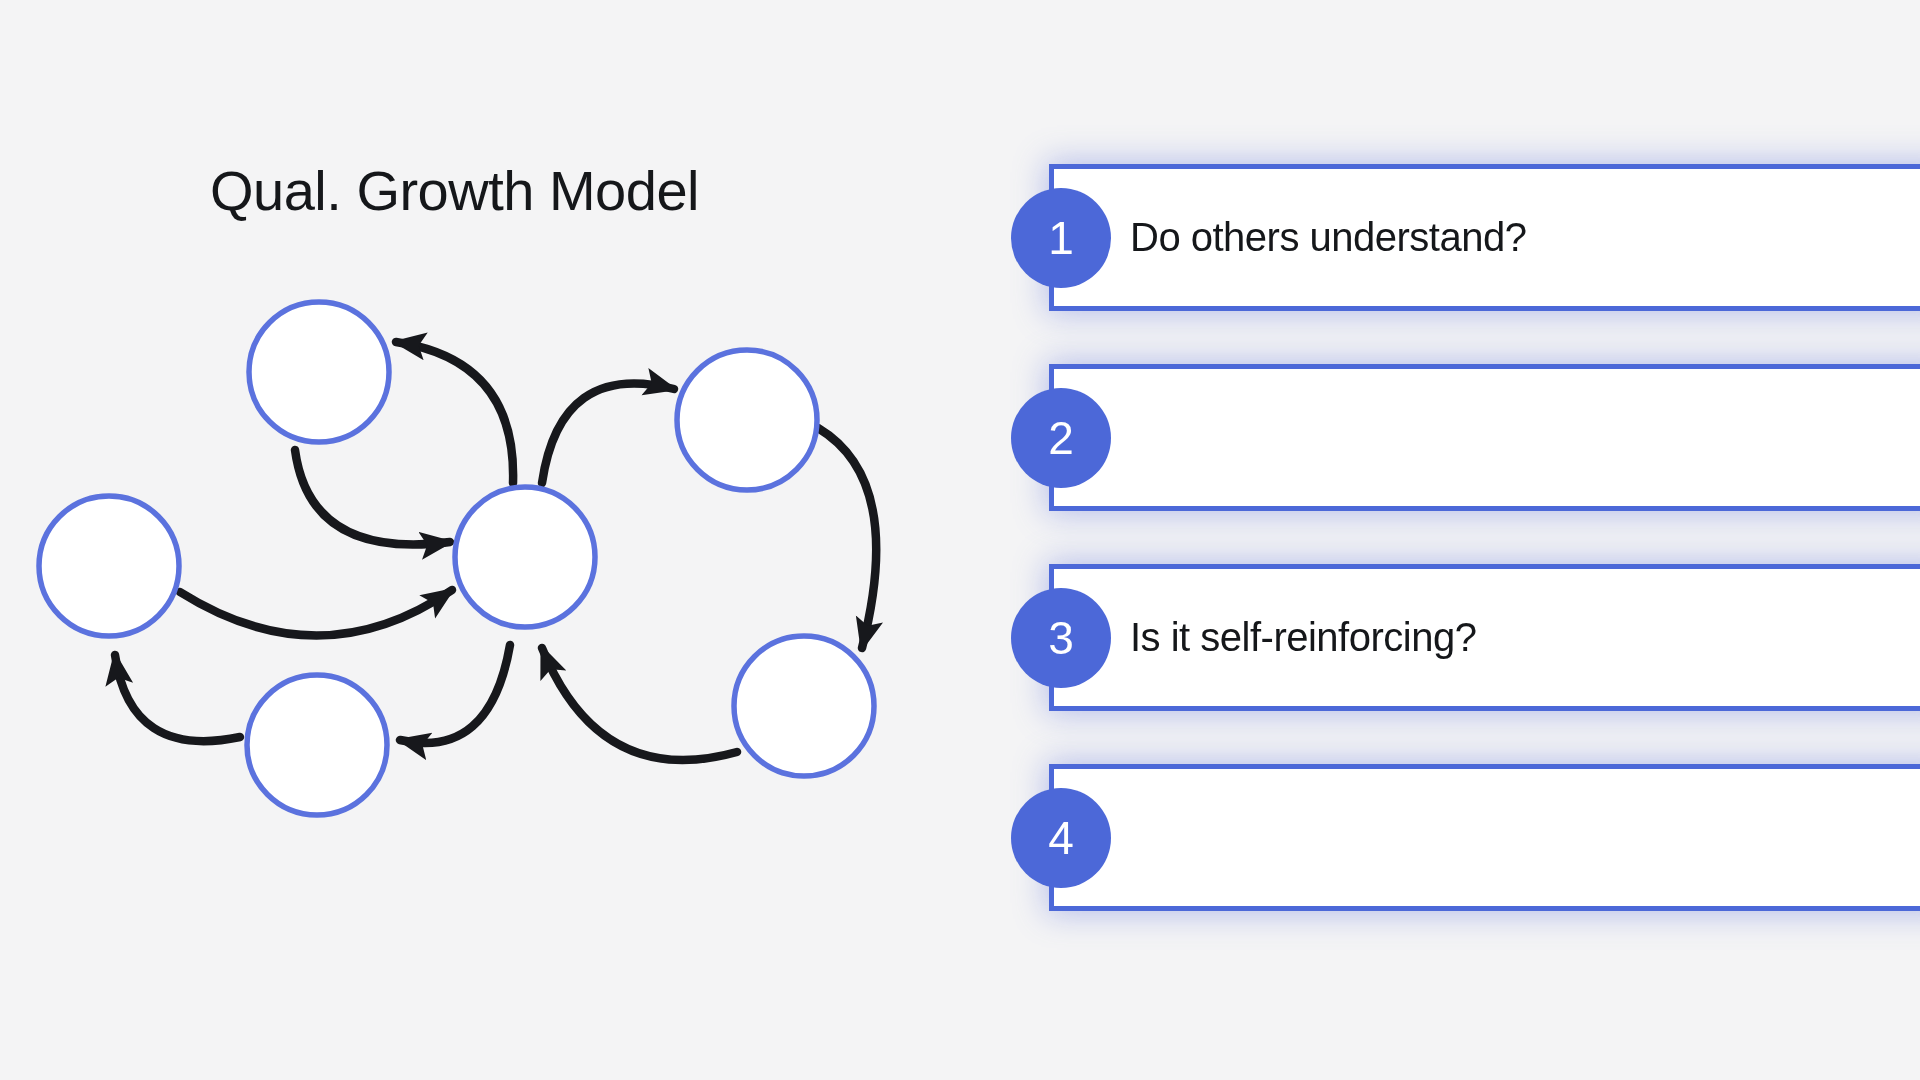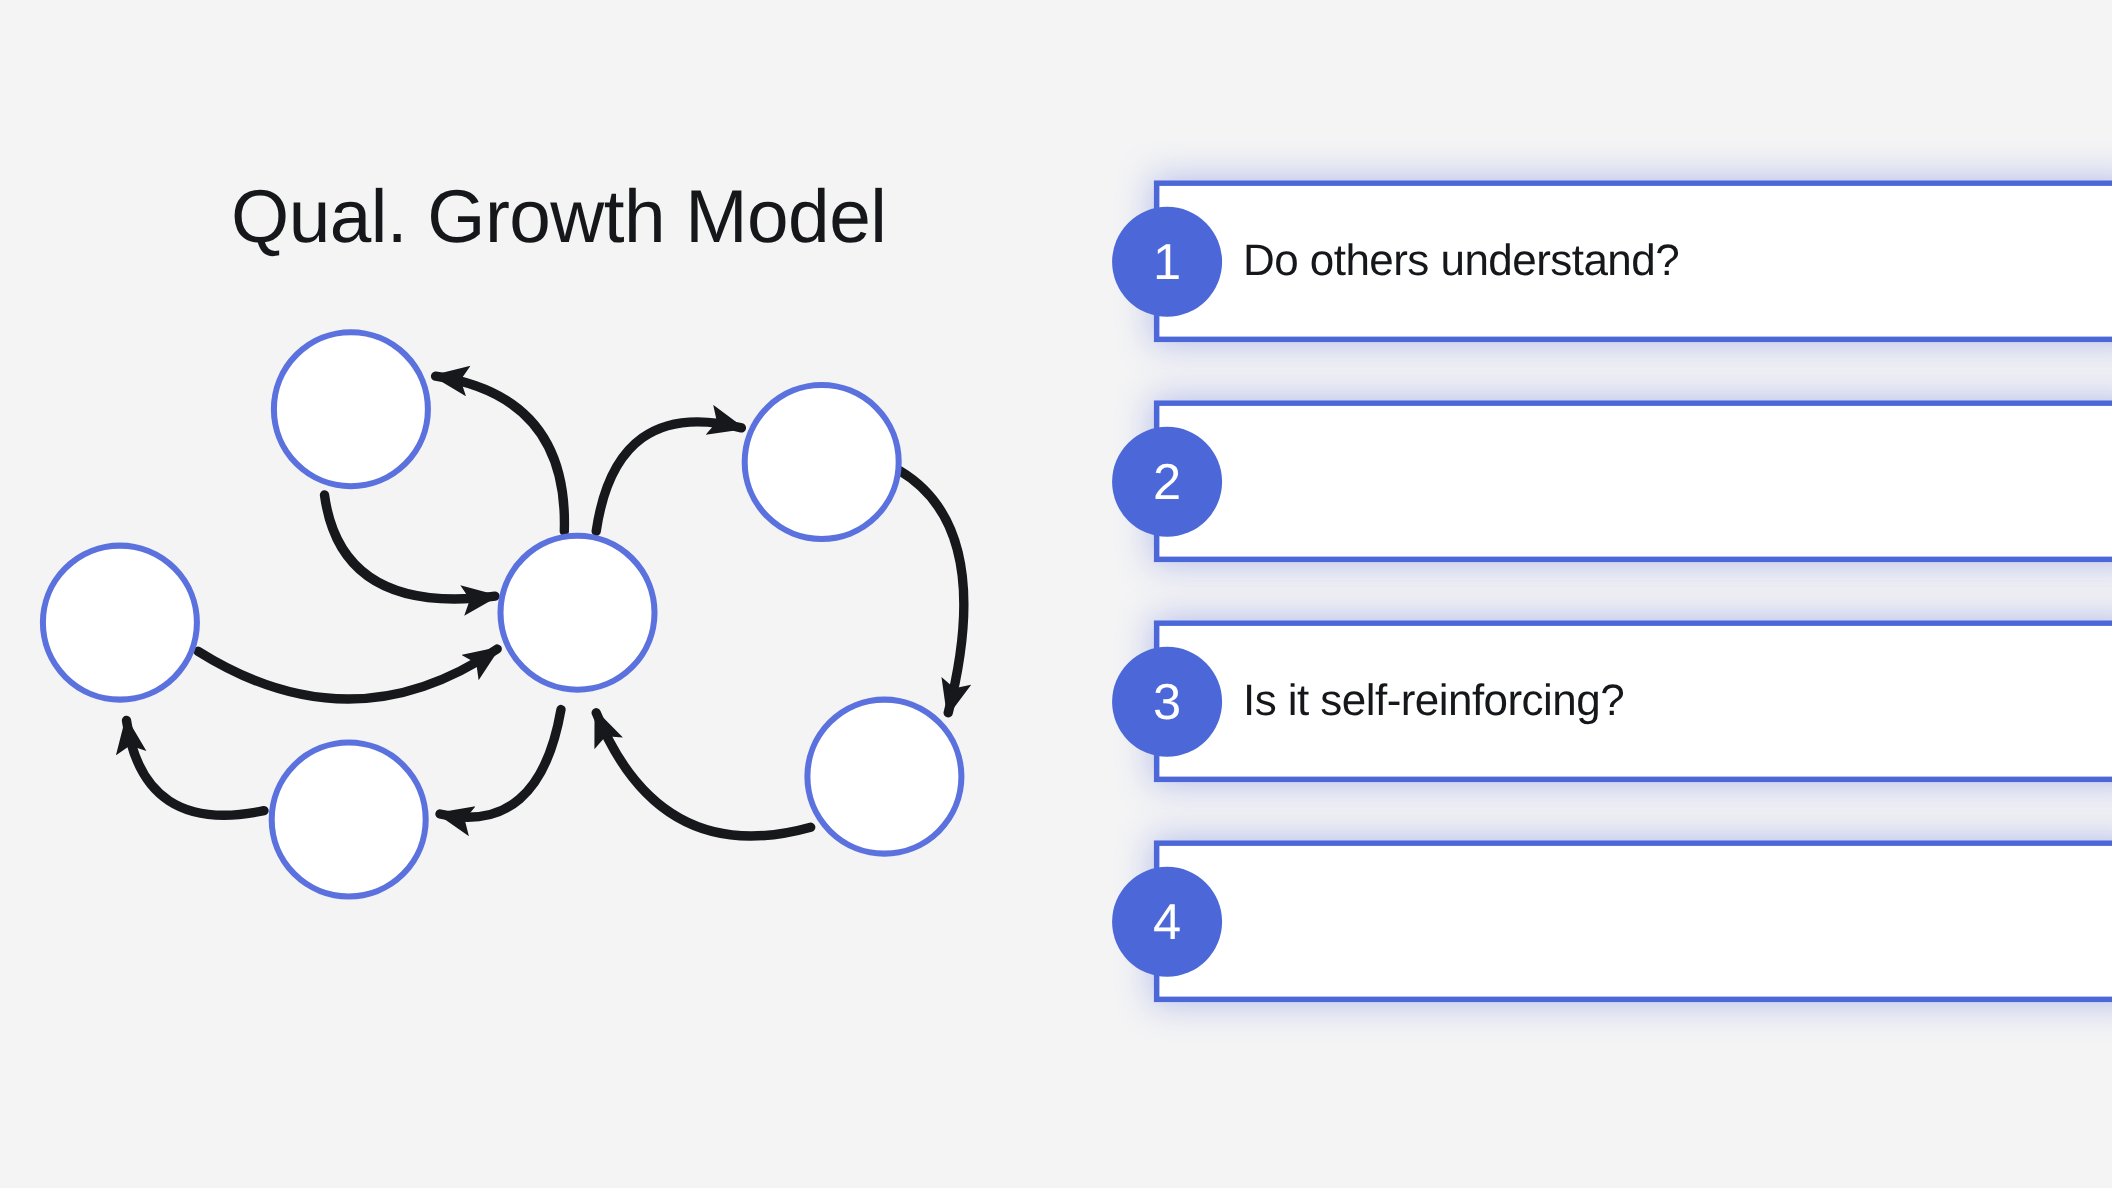--- a/index.html
+++ b/index.html
@@ -14,21 +14,21 @@
     background: var(--bg, #f4f4f5);
     font-family: "Liberation Sans", sans-serif;
     color: var(--text, #15171a);
   }
 
   
   .diagram-title {
     position: absolute;
     left: 210px;
     top: 163px;
-    font-size: 68px;
+    font-size: 56px;
     line-height: 1;
     font-weight: 500;
     letter-spacing: -0.5px;
     color: var(--text, #15171a);
     white-space: nowrap;
   }
   svg.model-diagram {
     position: absolute;
     left: 0;
     top: 0;

